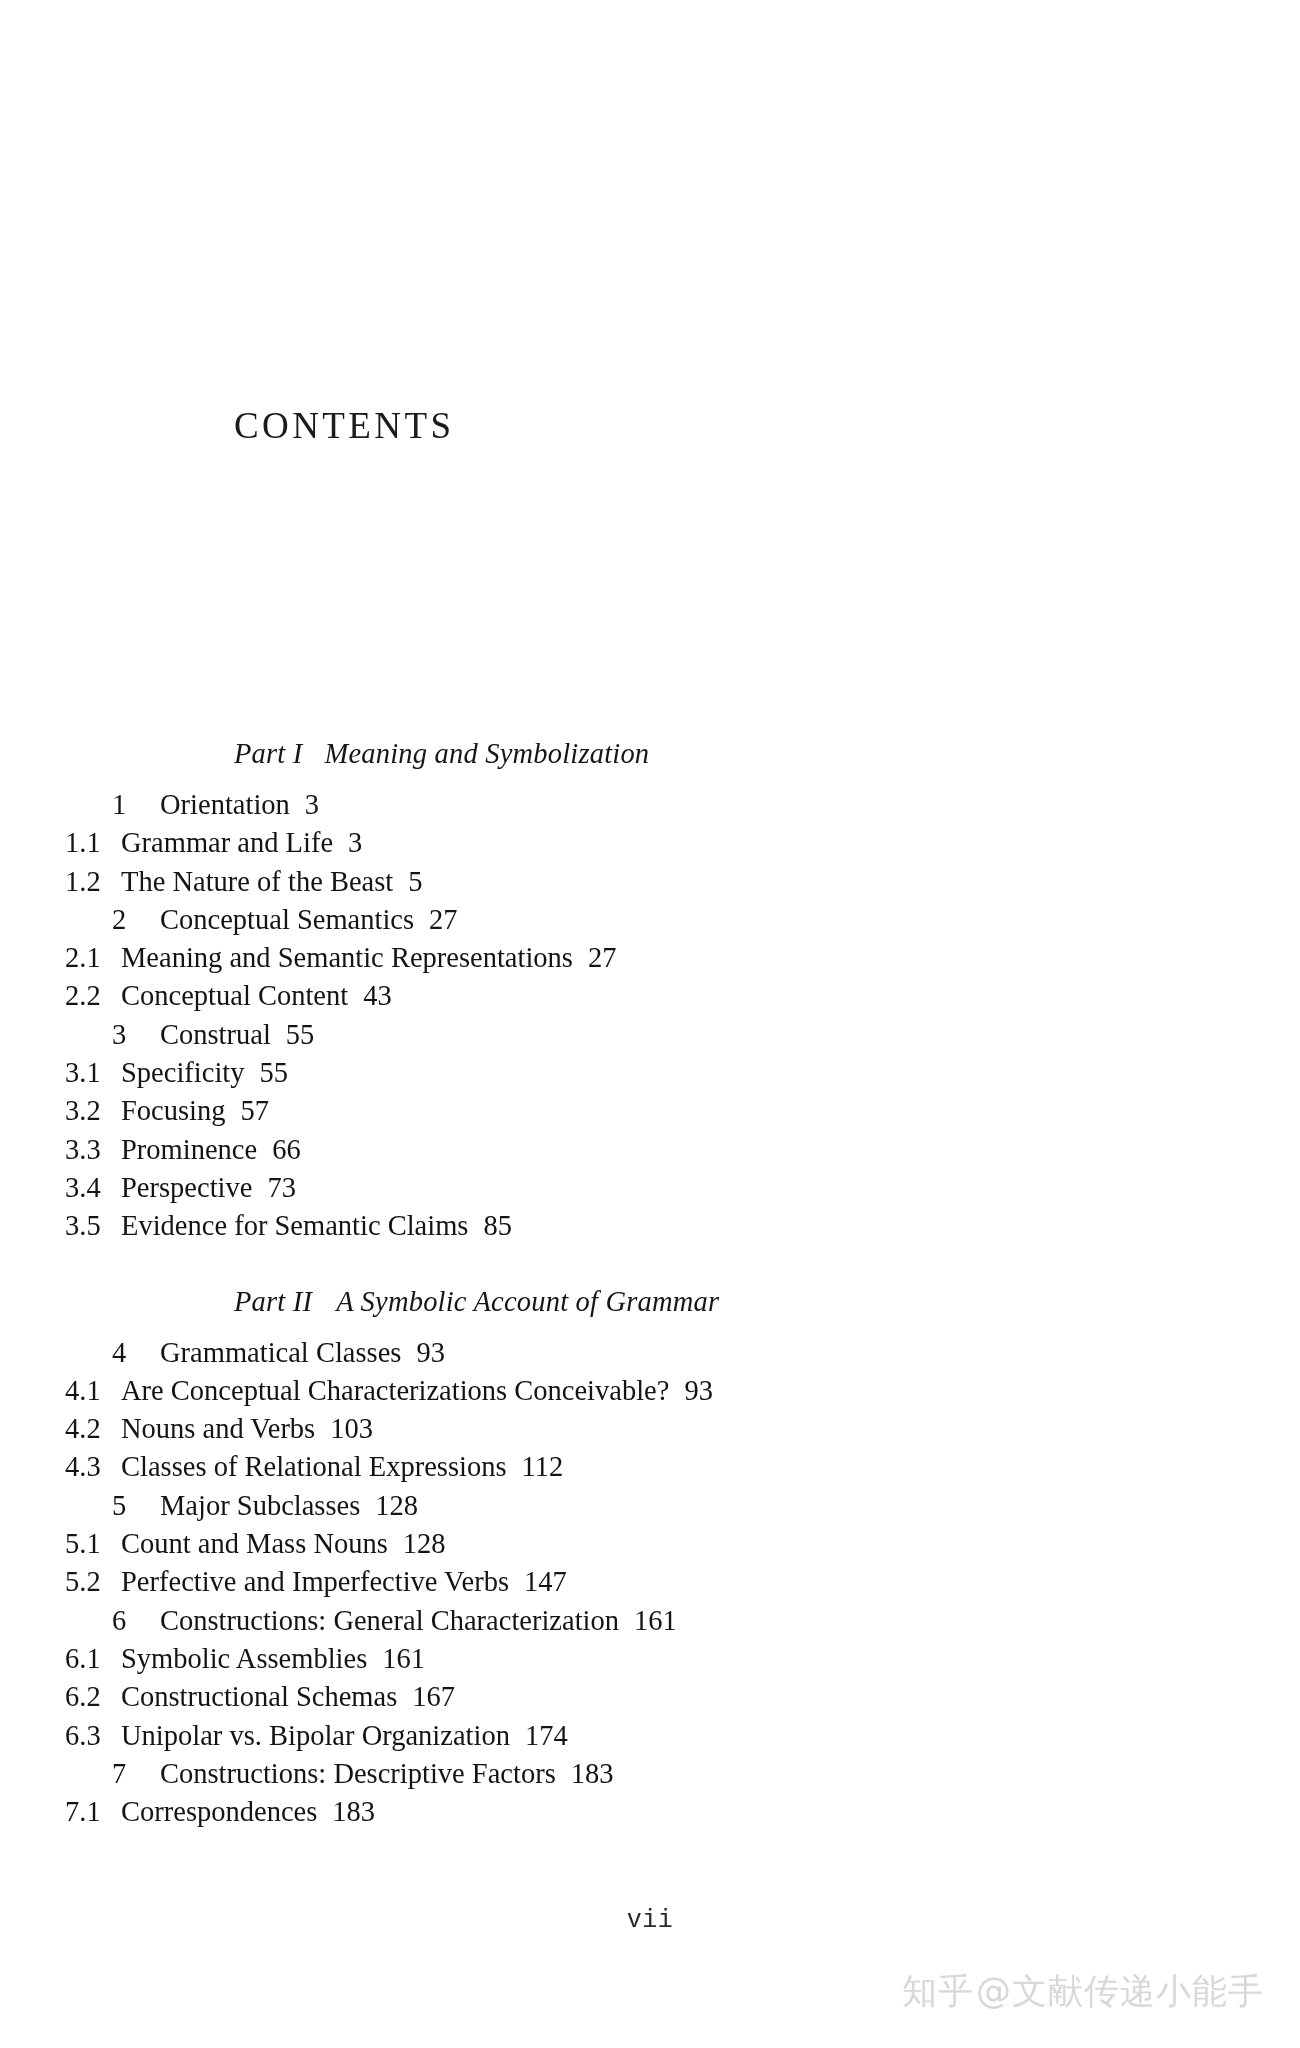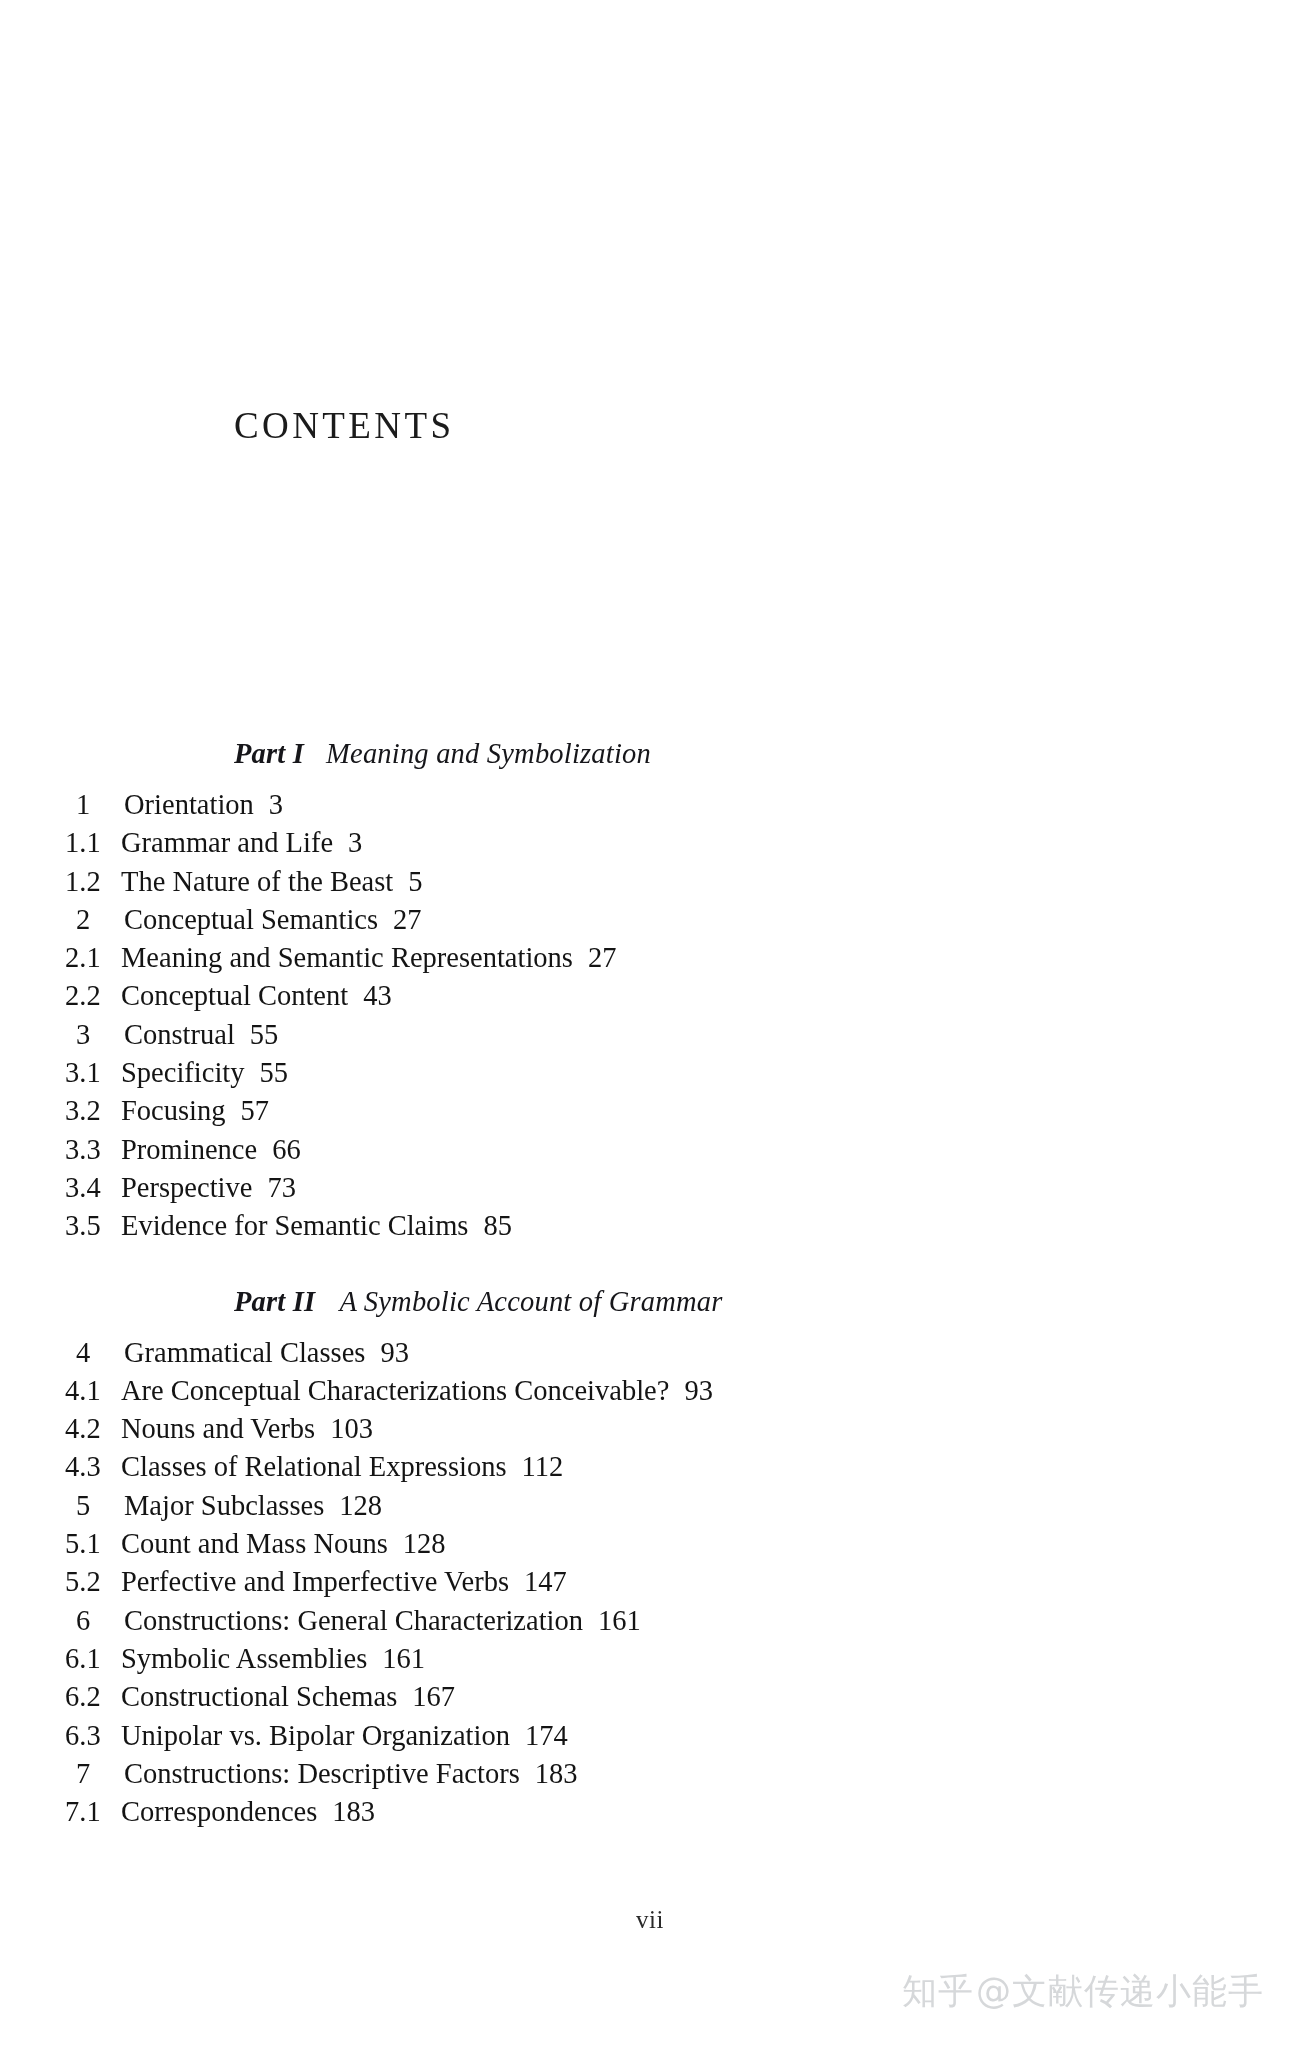--- a/index.html
+++ b/index.html
@@ -50,21 +50,20 @@
     font-style: italic;
     font-size: 28.5px;
     color: #16161a;
     margin: 0 0 16px 0;
     padding-left: 234px;
     white-space: nowrap;
     letter-spacing: 0.2px;
   }
   .part-heading .part-label {
     margin-right: 22px;
-    font-weight: bold;
   }
   .part-heading.part-two .part-label {
     margin-right: 24px;
   }
 
   .part-block {
     margin-bottom: 0;
   }
   .part-block + .part-block {
     margin-top: 40px;
@@ -73,21 +72,21 @@
   .entry {
     display: block;
     white-space: nowrap;
     font-size: 28.5px;
     line-height: 38.3px;
     color: #141414;
   }
 
   
   .entry.chapter {
-    padding-left: 76px;
+    padding-left: 112px;
   }
   .entry.chapter .num {
     display: inline-block;
     width: 48px;
   }
   .entry.chapter .title { }
   .entry.chapter .page-no {
     margin-left: 15px;
   }
 
@@ -103,21 +102,21 @@
     margin-left: 15px;
   }
 
   
   .folio {
     position: absolute;
     top: 1906px;
     left: 0;
     width: 1300px;
     text-align: center;
-    font-family: Liberation Serif, serif;
+    font-family: Liberation Mono, monospace;
     font-size: 25px;
     color: #2a2a2a;
     letter-spacing: 0.5px;
   }
 
   
   .watermark {
     position: absolute;
     right: 36px;
     top: 1968px;

